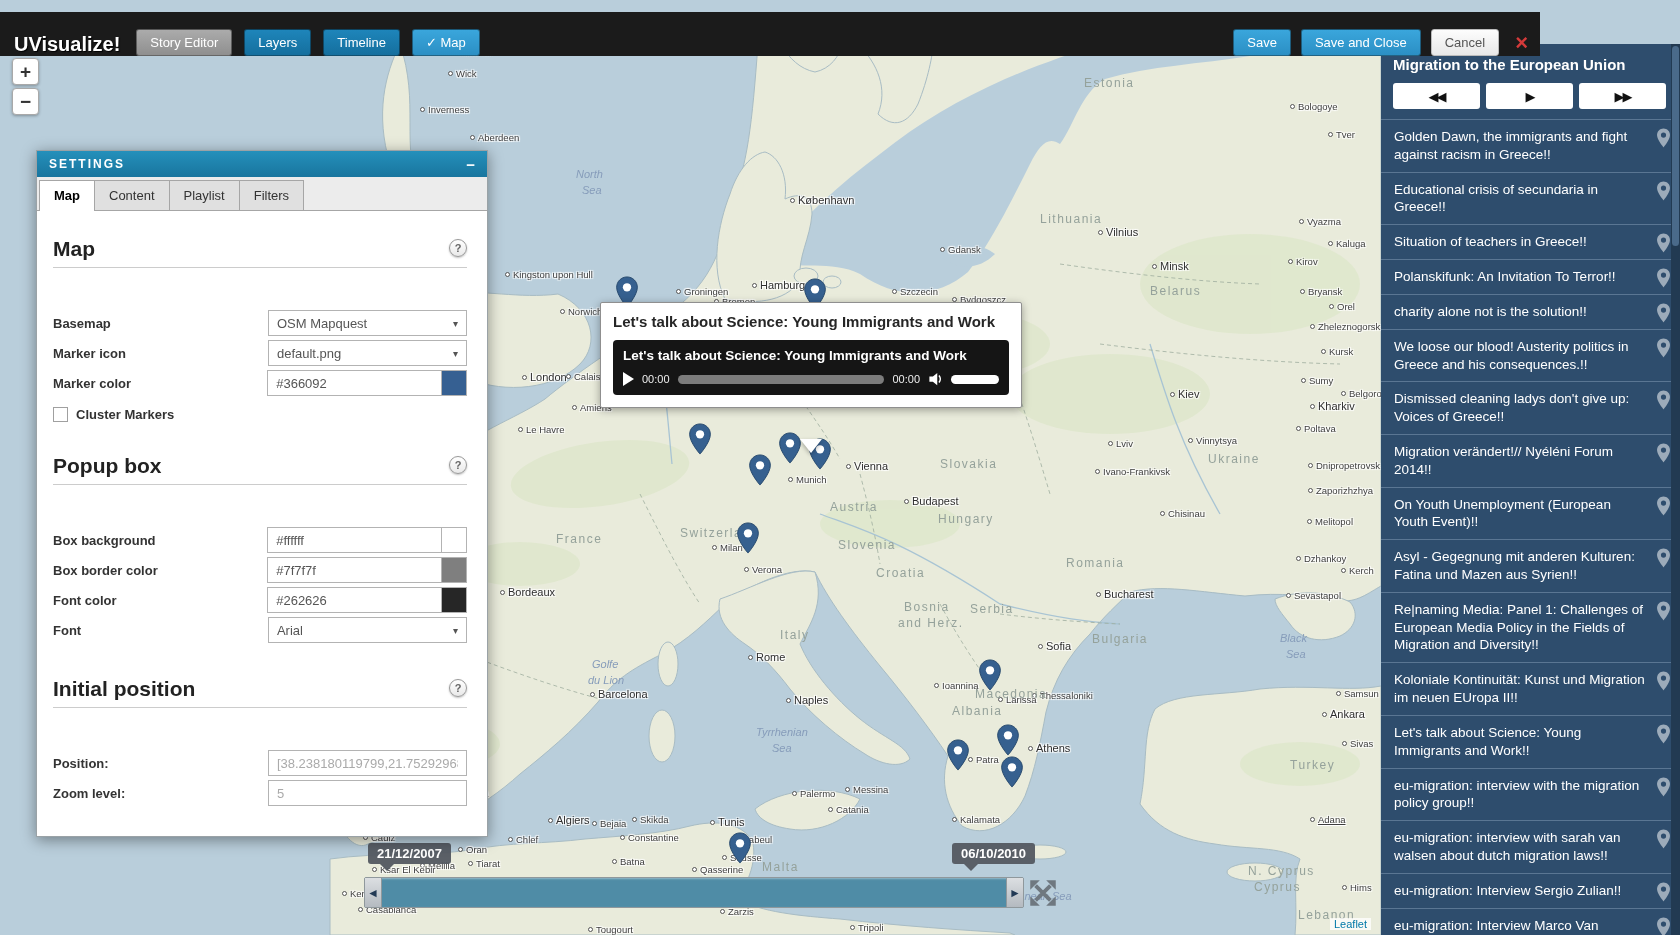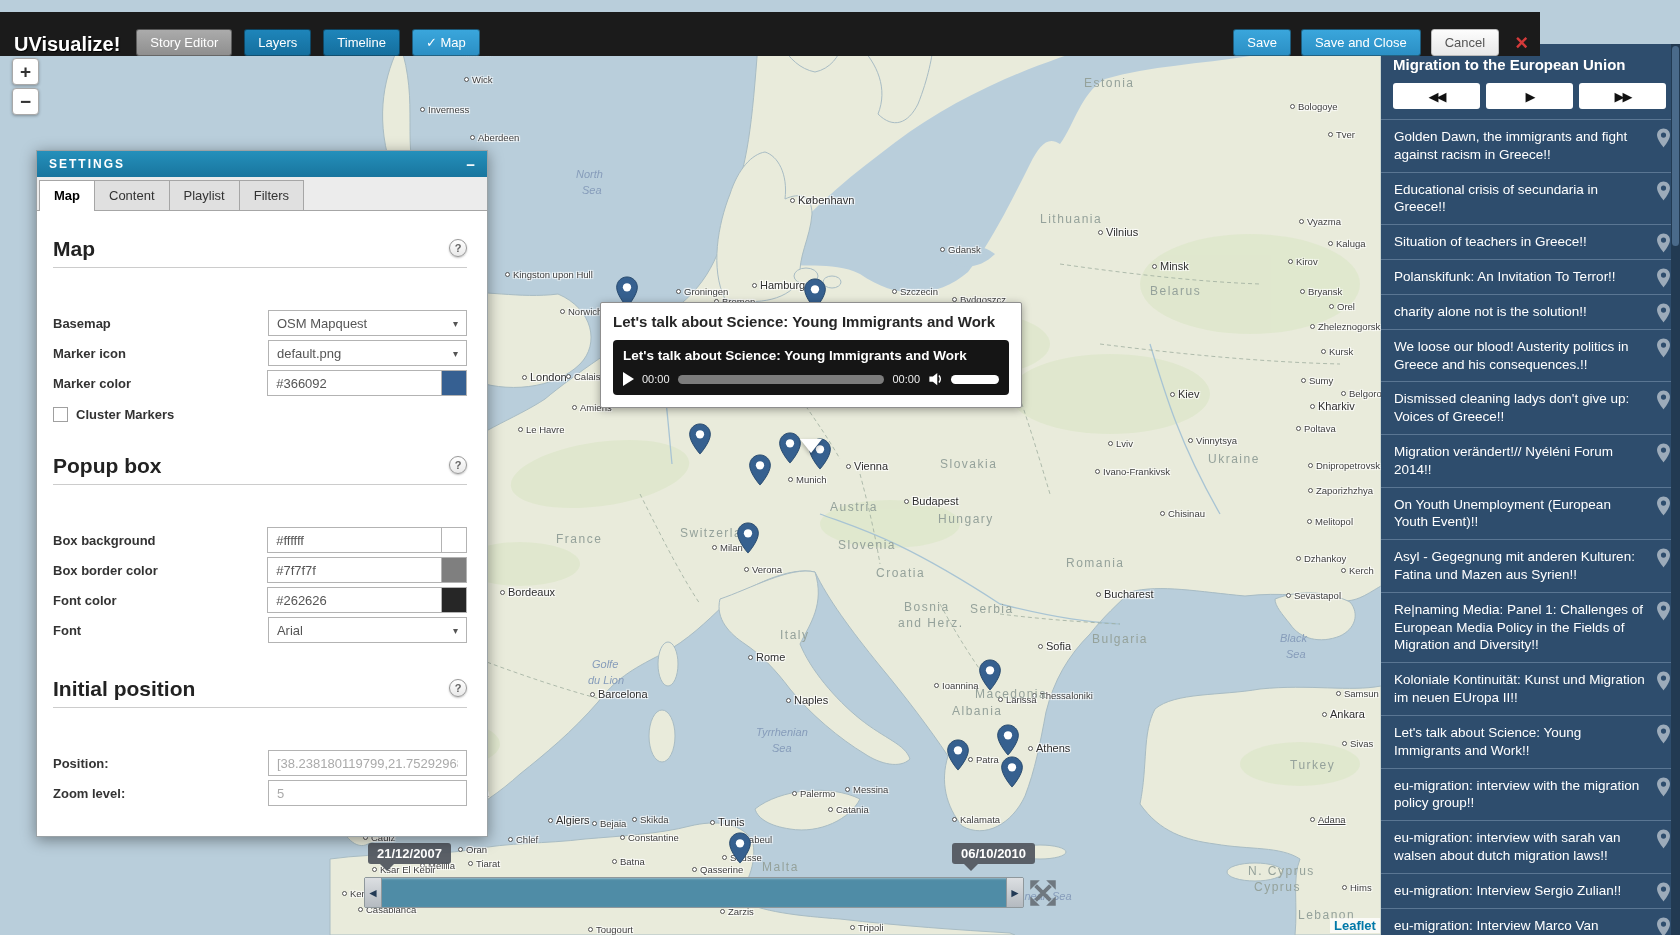--- a/index.html
+++ b/index.html
@@ -44,21 +44,21 @@
   .popup-pointer{position:absolute;left:800px;top:395px;width:0;height:0;border-left:11px solid transparent;border-right:11px solid transparent;border-top:14px solid #fff;z-index:31;filter:drop-shadow(0 2px 2px rgba(0,0,0,.3));}
 
   
   .datechip{position:absolute;z-index:6;background:rgba(83,89,97,.95);color:#fff;font-size:13px;font-weight:bold;padding:3px 9px;border-radius:3px;}
   .datechip:after{content:"";position:absolute;left:12px;bottom:-7px;border-left:7px solid transparent;border-right:7px solid transparent;border-top:7px solid rgba(83,89,97,.95);}
   .tslider{position:absolute;left:364px;top:833px;width:660px;height:31px;z-index:5;background:#4f8ca6;border:1px solid #8f989c;border-radius:2px;box-shadow:inset 0 1px 2px rgba(255,255,255,.4);cursor:pointer;}
   .tcap{position:absolute;top:0;width:17px;height:29px;background:linear-gradient(#dcdfe2,#b4bac0);color:#223a55;font-size:12px;display:flex;align-items:center;justify-content:center;cursor:ew-resize;}
   .tcap.left{left:0;border-right:1px solid #8f989c;}
   .tcap.right{right:0;border-left:1px solid #8f989c;}
   .expand-ic{position:absolute;left:1026px;top:832px;z-index:7;cursor:pointer;}
-  .attribution{position:absolute;left:1330px;top:874px;z-index:8;background:rgba(255,255,255,.75);font-size:13px;color:#0078a8;padding:0 4px;cursor:pointer;font-weight:bold;}
+  .attribution{position:absolute;left:1330px;top:874px;z-index:8;background:rgba(255,255,255,.75);font-size:11px;color:#0078a8;padding:0 4px;cursor:pointer;}
 
   
   .panel{position:absolute;left:36px;top:150px;width:452px;z-index:40;background:#fff;box-shadow:0 3px 14px rgba(0,0,0,.4);border:1px solid #9aa2a6;}
   .panel-head{height:26px;background:linear-gradient(#2490bb,#19759e);color:#fff;display:flex;align-items:center;padding:0 12px;}
   .panel-head .ptitle{font-size:12px;font-weight:bold;letter-spacing:2px;}
   .panel-min{margin-left:auto;font-size:15px;font-weight:bold;cursor:pointer;}
   .tabs{height:34px;background:#ececec;border-bottom:1px solid #a6a6a6;display:flex;align-items:flex-end;padding-left:2px;}
   .tab{padding:7px 14px;font-size:13px;color:#333;background:#e0e0e0;border:1px solid #a6a6a6;border-bottom:none;margin-right:-1px;cursor:pointer;}
   .tab.active{background:#fff;font-weight:bold;color:#000;position:relative;top:1px;padding-bottom:8px;}
   .panel-body{padding:26px 20px 26px 16px;}
@@ -158,21 +158,21 @@
         <path d="M1100,300 C1180,310 1260,318 1340,320"></path>
         <path d="M348,640 C352,688 356,736 362,780"></path>
         <path d="M760,300 C790,340 820,380 840,415"></path>
       </g>
     </svg>
 
     <div>
 
         <div class="map-label city" style="position: absolute; left: 452px; top: 2px;"><span class="dot"></span><span>Kirkwall</span></div>
 
-        <div class="map-label city" style="position: absolute; left: 448px; top: 30px; margin-left: 16px;"><span class="dot"></span><span>Wick</span></div>
+        <div class="map-label city" style="position: absolute; left: 448px; top: 24px;"><span class="dot"></span><span>Wick</span></div>
 
         <div class="map-label city" style="position: absolute; left: 420px; top: 60px;"><span class="dot"></span><span>Inverness</span></div>
 
         <div class="map-label city" style="position: absolute; left: 470px; top: 88px;"><span class="dot"></span><span>Aberdeen</span></div>
 
         <div class="map-label city" style="position: absolute; left: 505px; top: 225px;"><span class="dot"></span><span>Kingston upon Hull</span></div>
 
         <div class="map-label city" style="position: absolute; left: 560px; top: 262px;"><span class="dot"></span><span>Norwich</span></div>
 
         <div class="map-label big" style="position: absolute; left: 522px; top: 303px; margin-top: 24px;"><span class="dot"></span><span>London</span></div>

